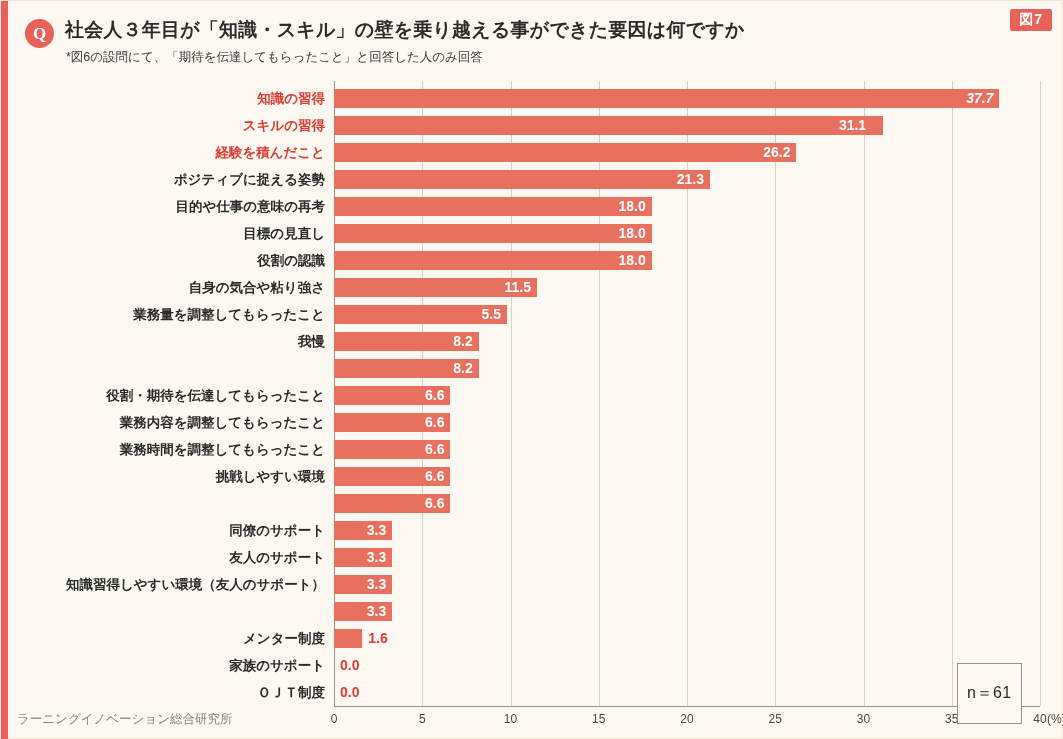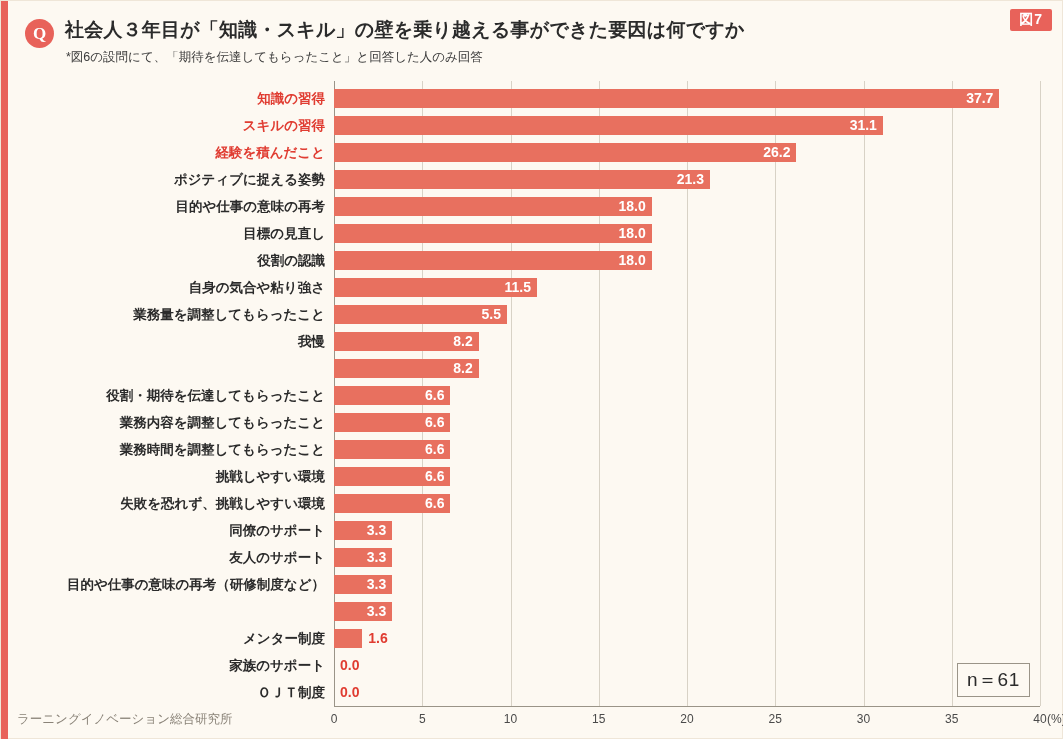--- a/index.html
+++ b/index.html
@@ -152,23 +152,23 @@
   .bar-value.inside { color: #ffffff; }
   .bar-value.outside { color: #e03c31; }
 
   
   .n-box {
     position: absolute;
     left: 932px;
     top: 582px;
     border: 1px solid #9a9488;
     background: #fdf9f2;
-    font-size: 19px;
+    font-size: 16px;
     color: #2b2b2b;
-    padding: 3px 9px;
+    padding: 19px 9px;
     letter-spacing: 0.5px;
   }
 
   
   .footer {
     position: absolute;
     left: 16px;
     bottom: 10px;
     font-size: 12.5px;
     color: #8a8378;
@@ -200,26 +200,26 @@
         <div class="gridline" style="left: 750.25px; height: 625px;"></div>
         <div class="gridline" style="left: 838.5px; height: 625px;"></div>
         <div class="gridline" style="left: 926.75px; height: 625px;"></div>
         <div class="gridline" style="left: 1015px; height: 625px;"></div>
         <div class="gridline" style="left: 1015px; height: 625px;"></div>
       </div>
     <div id="rows">
         <div class="row" style="top: 4px;">
           <div class="row-label highlight">知識の習得</div>
           <div class="bar" style="width: 665.405px;"></div>
-          <div class="bar-value inside" style="left: 930.405px; width: 38px; text-align: right;">37.7</div>
+          <div class="bar-value inside" style="left: 930.405px; width: 38px; text-align: right; font-style: italic;">37.7</div>
         </div>
         <div class="row" style="top: 31px;">
           <div class="row-label highlight">スキルの習得</div>
           <div class="bar" style="width: 548.915px;"></div>
-          <div class="bar-value inside" style="left: 813.915px; width: 38px; text-align: right;">31.1</div>
+          <div class="bar-value inside" style="left: 813.915px; width: 38px; text-align: left;">31.1</div>
         </div>
         <div class="row" style="top: 58px;">
           <div class="row-label highlight">経験を積んだこと</div>
           <div class="bar" style="width: 462.43px;"></div>
           <div class="bar-value inside" style="left: 727.43px; width: 38px; text-align: right;">26.2</div>
         </div>
         <div class="row" style="top: 85px;">
           <div class="row-label">ポジティブに捉える姿勢</div>
           <div class="bar" style="width: 375.945px;"></div>
           <div class="bar-value inside" style="left: 640.945px; width: 38px; text-align: right;">21.3</div>
@@ -272,36 +272,35 @@
           <div class="row-label">業務時間を調整してもらったこと</div>
           <div class="bar" style="width: 116.49px;"></div>
           <div class="bar-value inside" style="left: 381.49px; width: 38px; text-align: right;">6.6</div>
         </div>
         <div class="row" style="top: 382px;">
           <div class="row-label">挑戦しやすい環境</div>
           <div class="bar" style="width: 116.49px;"></div>
           <div class="bar-value inside" style="left: 381.49px; width: 38px; text-align: right;">6.6</div>
         </div>
         <div class="row" style="top: 409px;">
-          <div class="row-label">失敗を恐れず、挑戦しやすい環境</div>
           <div class="bar" style="width: 116.49px;"></div>
           <div class="bar-value inside" style="left: 381.49px; width: 38px; text-align: right;">6.6</div>
         </div>
         <div class="row" style="top: 436px;">
           <div class="row-label">同僚のサポート</div>
           <div class="bar" style="width: 58.245px;"></div>
           <div class="bar-value inside" style="left: 323.245px; width: 38px; text-align: right;">3.3</div>
         </div>
         <div class="row" style="top: 463px;">
           <div class="row-label">友人のサポート</div>
           <div class="bar" style="width: 58.245px;"></div>
           <div class="bar-value inside" style="left: 323.245px; width: 38px; text-align: right;">3.3</div>
         </div>
         <div class="row" style="top: 490px;">
-          <div class="row-label">目的や仕事の意味の再考（研修制度など）</div>
+          <div class="row-label">知識習得しやすい環境（友人のサポート）</div>
           <div class="bar" style="width: 58.245px;"></div>
           <div class="bar-value inside" style="left: 323.245px; width: 38px; text-align: right;">3.3</div>
         </div>
         <div class="row" style="top: 517px;">
           <div class="bar" style="width: 58.245px;"></div>
           <div class="bar-value inside" style="left: 323.245px; width: 38px; text-align: right;">3.3</div>
         </div>
         <div class="row" style="top: 544px;">
           <div class="row-label">メンター制度</div>
           <div class="bar" style="width: 28.24px;"></div>

